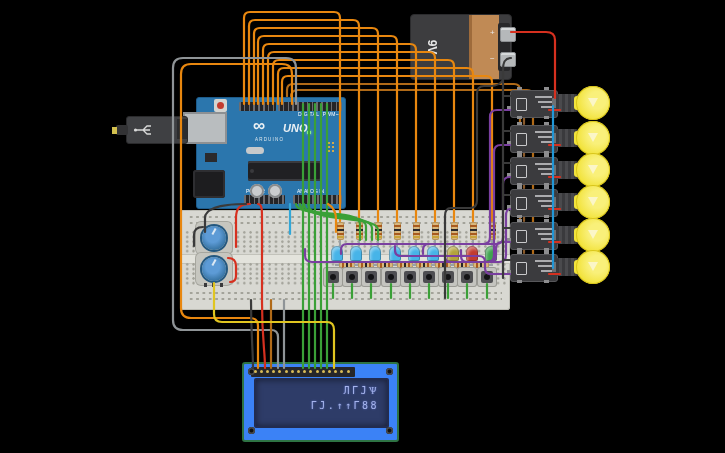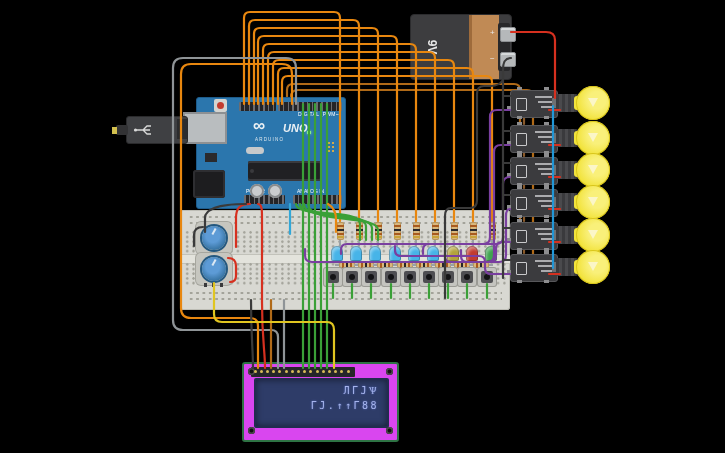--- a/index.html
+++ b/index.html
@@ -119,21 +119,21 @@
   .pot{position:absolute;width:36px;height:32px;background:#c6c6bf;border-radius:5px;
      box-shadow:0 0 0 1px #a6a69e;}
   .pot i{position:absolute;}
   .pknob{left:6px;top:4px;width:24px;height:24px;border-radius:50%;
      background:radial-gradient(circle at 45% 40%,#5d9bd6 0 35%,#35719f 75%,#2a5d88);
      box-shadow:0 0 0 2px #24587f;}
   .pmark{left:17px;top:6px;width:2px;height:7px;background:#dce9f4;transform:rotate(28deg);}
   .ppin{top:30px;width:3px;height:4px;background:#3a3a3c;}
 
   
-  #lcd{left:242px;top:362px;width:153px;height:76px;background:#d946ef;
+  #lcd{left:242px;top:362px;width:153px;height:76px;background:#3b82f6;
      border:2px solid #2e7344;border-radius:3px;}
   #lcd .lhdr{position:absolute;left:7px;top:3px;width:104px;height:10px;background:#26262a;border-radius:1px;}
   .lpin{position:absolute;width:3px;height:3px;border-radius:50%;background:#d8bb57;}
   #lcd .screen{position:absolute;left:10px;top:14px;width:131px;height:46px;background:#2e3c68;
      border:2px solid #222c50;border-radius:2px;box-shadow:inset 0 0 6px rgba(0,0,0,.5);}
   #lcd .lline{position:absolute;right:8px;color:#a6b4ec;font-family:"DejaVu Sans Mono",monospace;
      font-size:10px;letter-spacing:2.5px;text-shadow:0 0 2px #5e74c8;}
   .l1{top:5px;}.l2{top:20px;padding-left:7px;}
   .screw{position:absolute;width:7px;height:7px;border-radius:50%;background:#121212;
      box-shadow:inset 0 0 0 1.5px #4c4c4c;}

